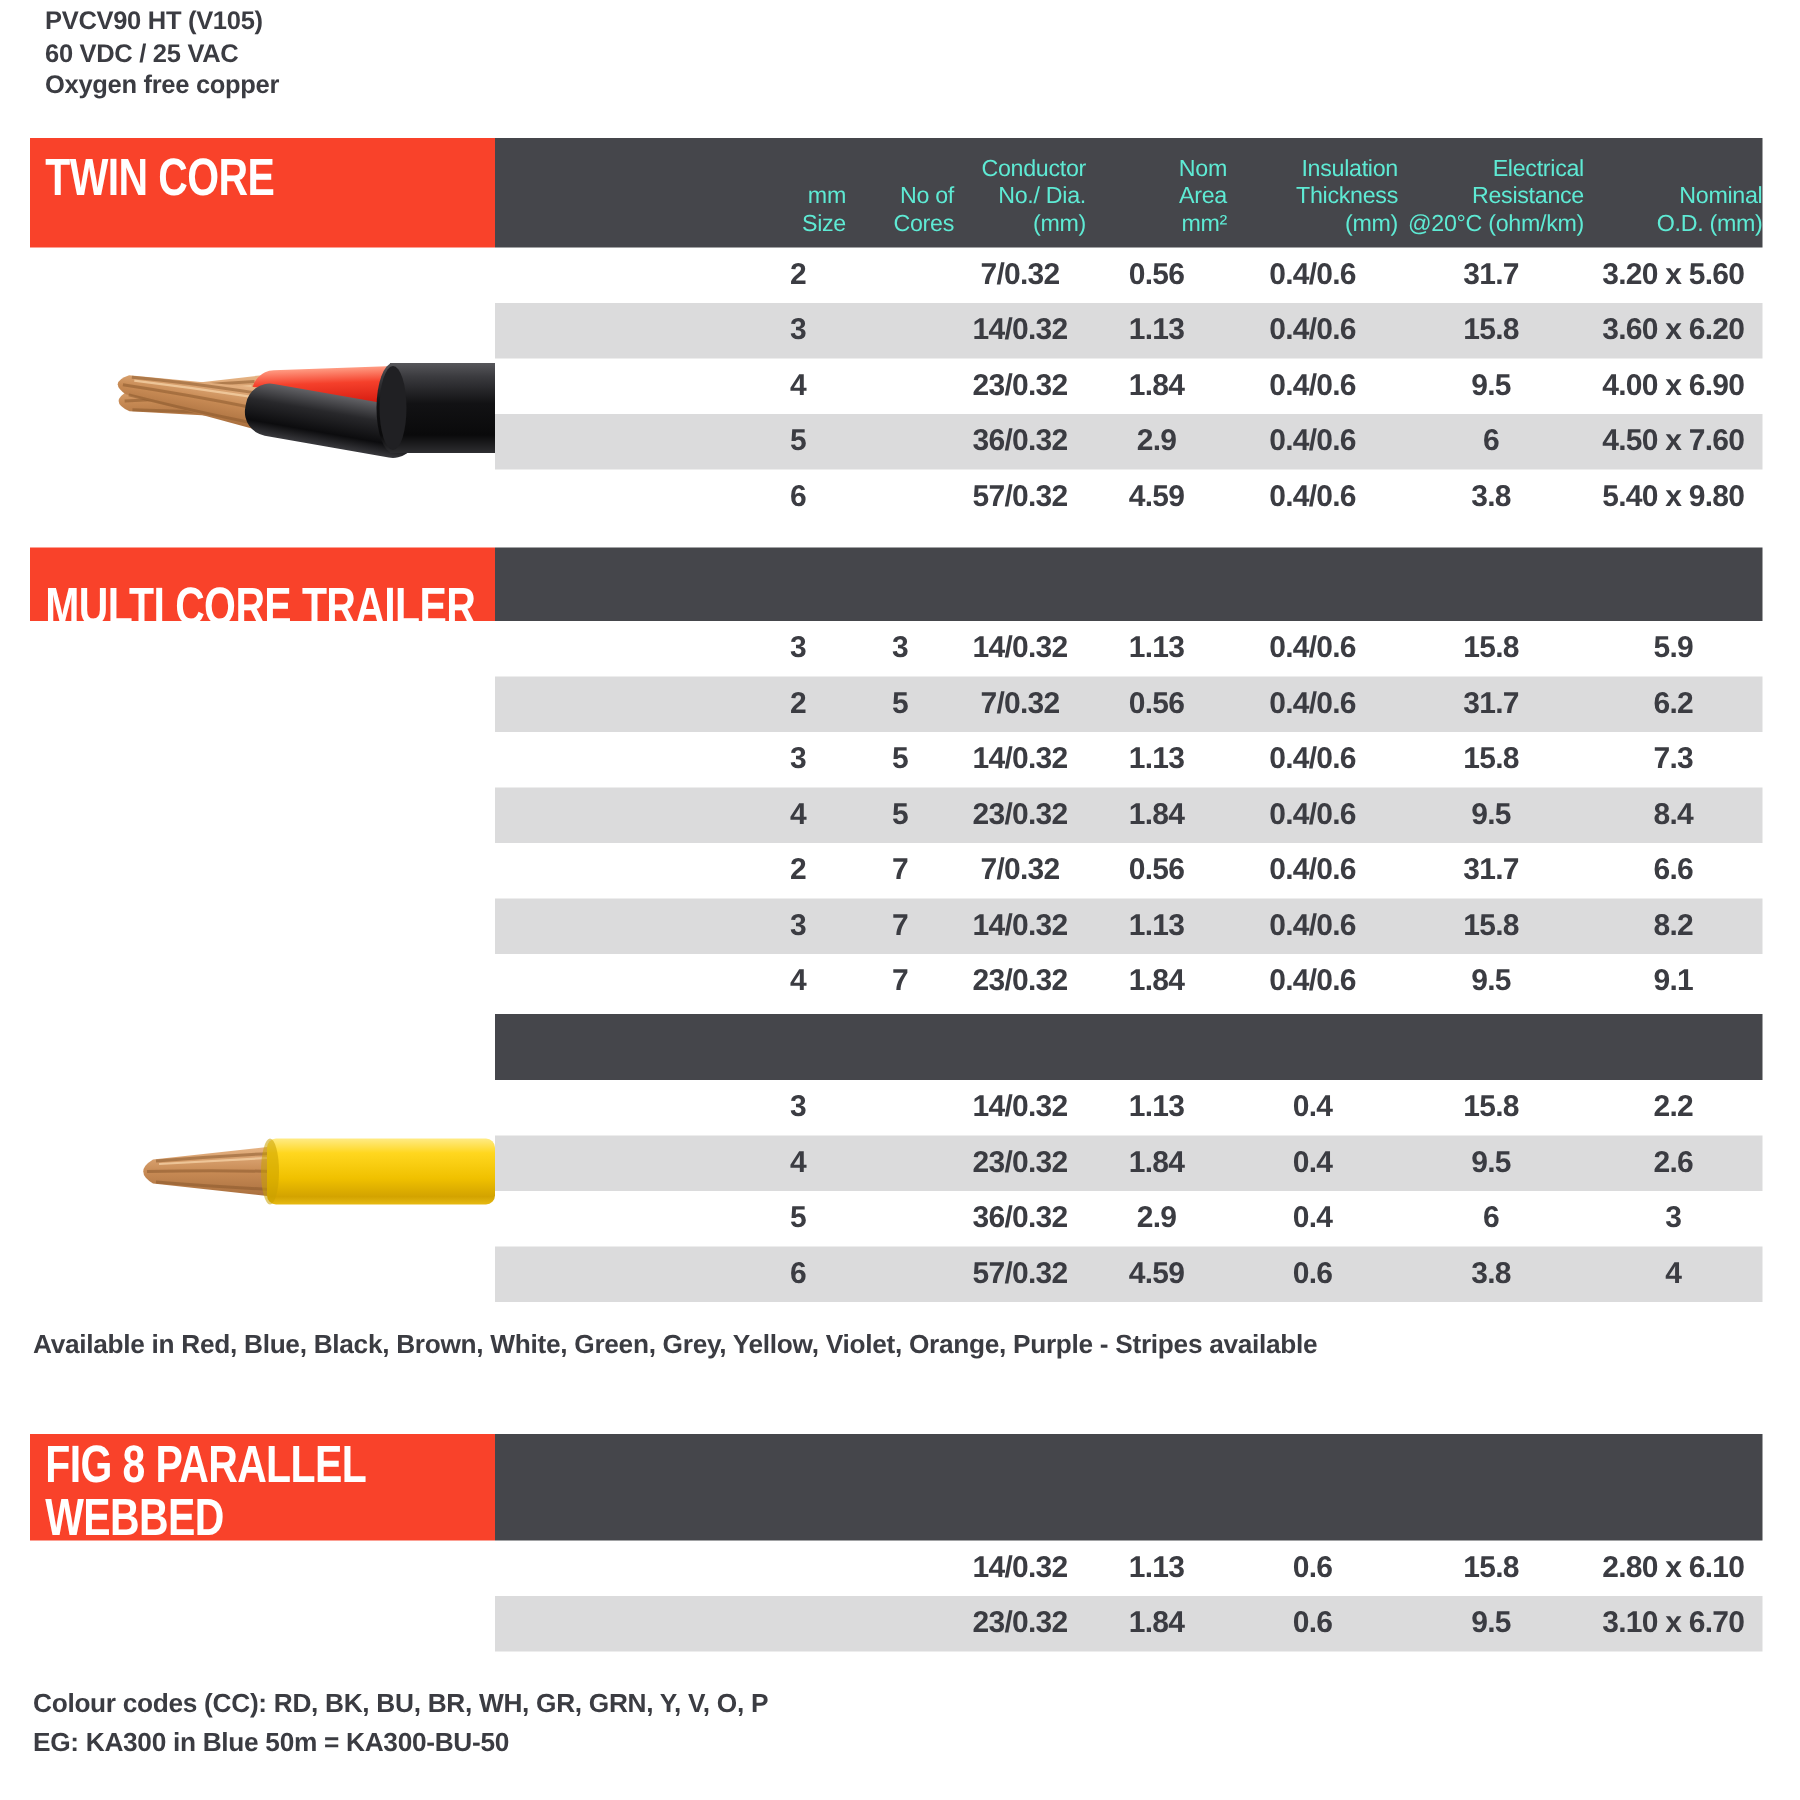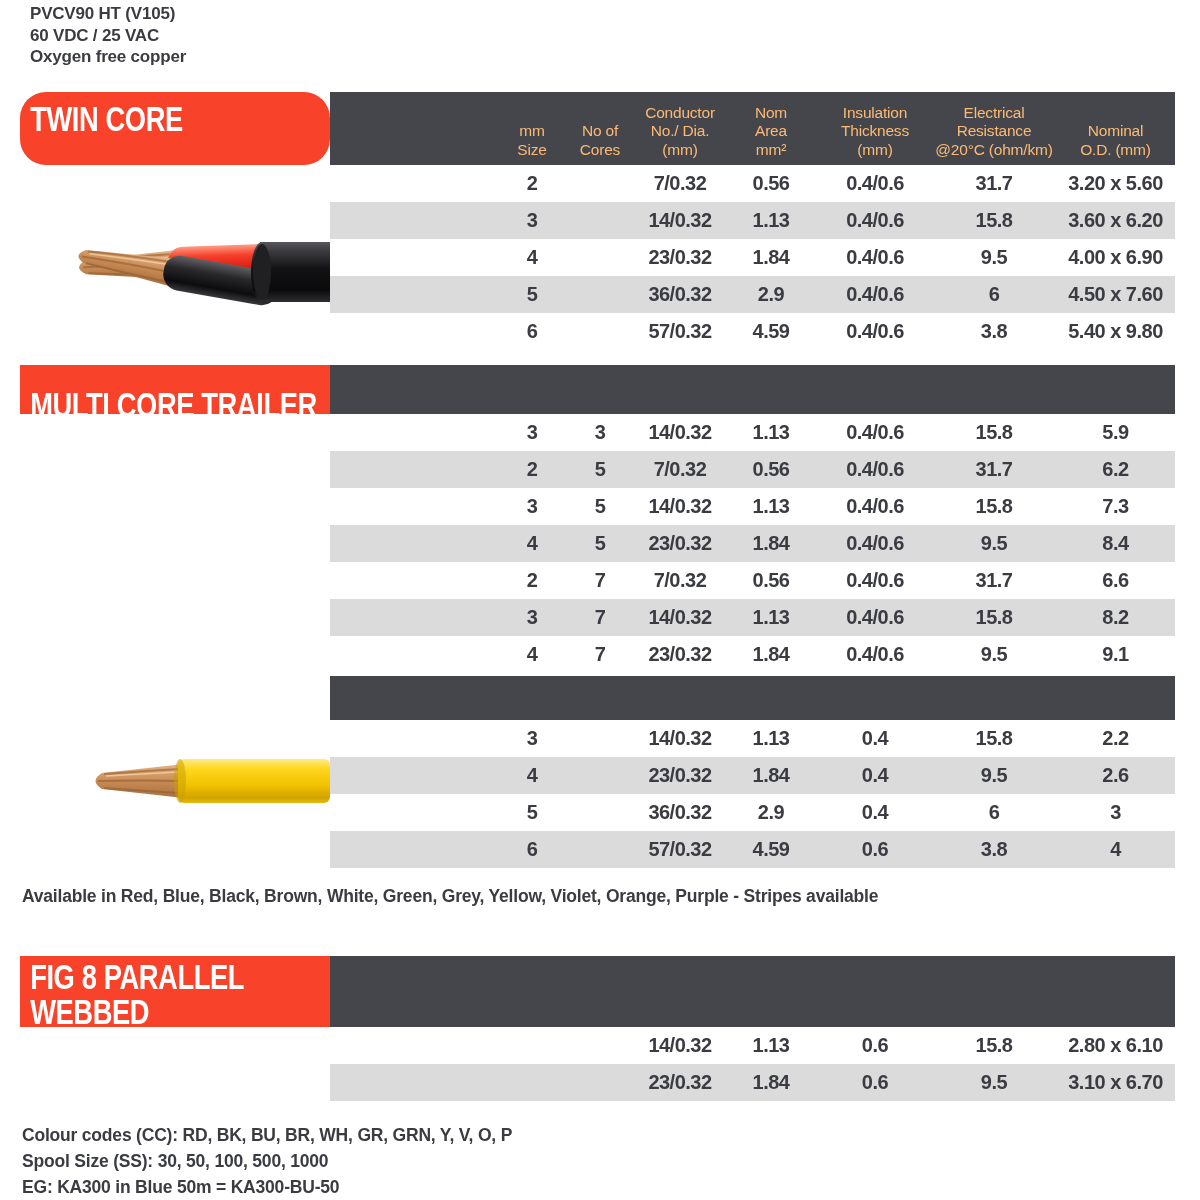--- a/index.html
+++ b/index.html
@@ -27,21 +27,21 @@
   .sec-dark{
     position:absolute;left:310px;top:0;width:845px;height:100%;
     background:var(--band-dark,#45464b);
   }
   .header-grid{
     display:grid;
     grid-template-columns:170px 64px 72px 88px 94px 114px 124px 119px;
     align-items:end;box-sizing:border-box;padding-bottom:6px;
   }
   .hcell{
-    text-align:center;color:#fdba74;font-size:15.5px;line-height:18.5px;
+    text-align:right;color:#5eead4;font-size:15.5px;line-height:18.5px;
     letter-spacing:-0.2px;
   }
   .hcell:first-child{grid-column:2;}
   
   .table{position:absolute;left:330px;width:845px;}
   .trow{
     display:grid;
     grid-template-columns:170px 64px 72px 88px 94px 114px 124px 119px;
     height:37px;align-items:center;
   }
@@ -53,21 +53,21 @@
   .tcell:first-child{grid-column:2;}
   .note-line{
     position:absolute;left:22px;font-size:17.5px;font-weight:bold;
     letter-spacing:-0.2px;
   }
   .footer{
     position:absolute;left:22px;top:1122px;
     font-size:17.5px;line-height:26px;font-weight:bold;letter-spacing:-0.2px;
   }
   .photo{position:absolute;z-index:3;}
-  .pad-twin{padding-top:9px;border-radius:26px;}
+  .pad-twin{padding-top:9px;}
   .pad-mid{padding-top:22px;}
   .pad-fig8{padding-top:3px;}
 </style>
 </head>
 <body>
 
 <div class="intro">
     <div>PVCV90 HT (V105)</div>
     <div>60 VDC / 25 VAC</div>
     <div>Oxygen free copper</div>
@@ -371,15 +371,14 @@
       <span class="tcell">23/0.32</span>
       <span class="tcell">1.84</span>
       <span class="tcell">0.6</span>
       <span class="tcell">9.5</span>
       <span class="tcell">3.10 x 6.70</span>
     </div>
   </div>
 
 <div class="footer">
     <div>Colour codes (CC): RD, BK, BU, BR, WH, GR, GRN, Y, V, O, P</div>
-    <div>Spool Size (SS): 30, 50, 100, 500, 1000</div>
     <div>EG: KA300 in Blue 50m = KA300-BU-50</div>
   </div>
 
 </body></html>

